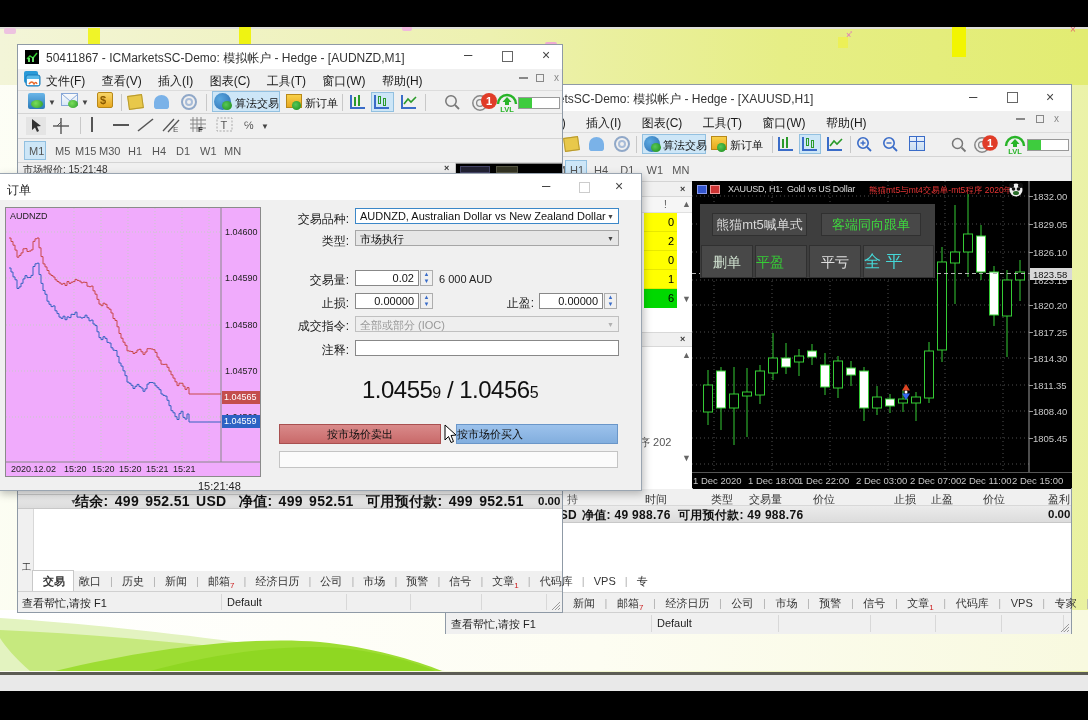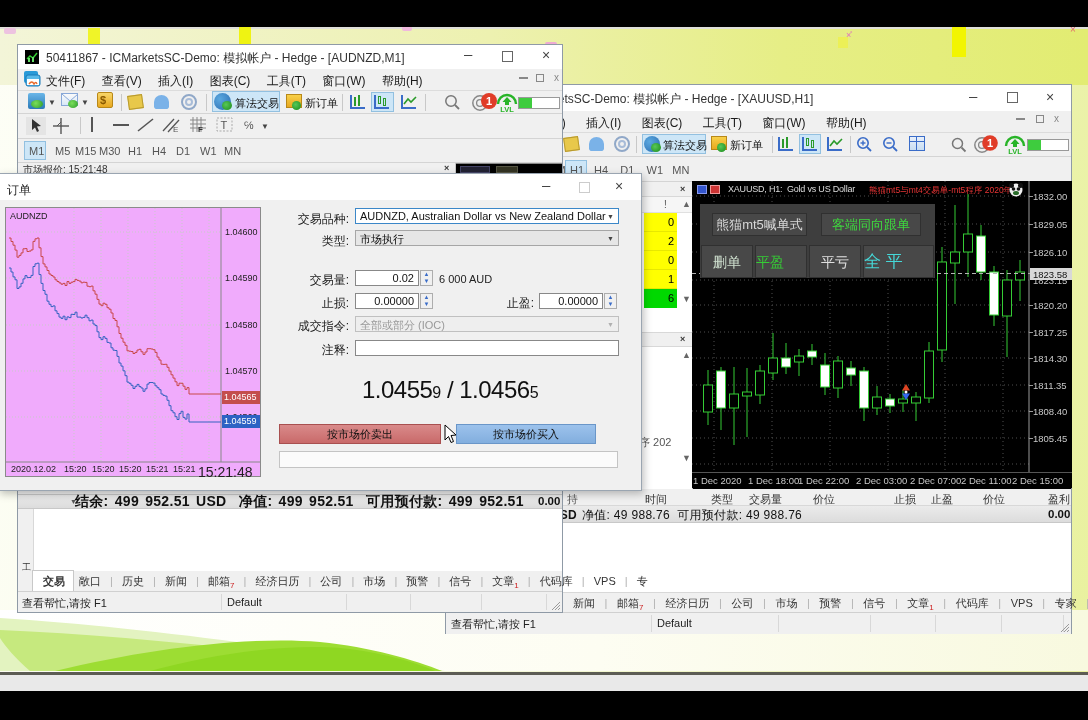--- a/index.html
+++ b/index.html
@@ -152,21 +152,21 @@
  <div class="abs" style="left:199px;top:407px;font-size:11px;color:#333">时间</div>
  <div class="abs" style="left:265px;top:407px;font-size:11px;color:#333">类型</div>
  <div class="abs" style="left:303px;top:407px;font-size:11px;color:#333">交易量</div>
  <div class="abs" style="left:367px;top:407px;font-size:11px;color:#333">价位</div>
  <div class="abs" style="left:448px;top:407px;font-size:11px;color:#333">止损</div>
  <div class="abs" style="left:485px;top:407px;font-size:11px;color:#333">止盈</div>
  <div class="abs" style="left:537px;top:407px;font-size:11px;color:#333">价位</div>
  <div class="abs" style="left:602px;top:407px;font-size:11px;color:#333">盈利</div>
  <div class="abs" style="left:0;top:421px;width:625px;height:17px;background:linear-gradient(#ebebeb,#dcdcdc);border-bottom:1px solid #c8c8c8"></div>
  <div class="abs" style="left:0px;top:422px;width:131px;text-align:right;font-size:12px;font-weight:bold;color:#111;letter-spacing:0.3px;white-space:nowrap">结余: 49 988.76 USD</div>
- <div class="abs" style="left:136px;top:422px;font-size:12px;font-weight:normal;color:#111;letter-spacing:0.3px;white-space:nowrap">净值: 49 988.76&nbsp; 可用预付款: 49 988.76</div>
+ <div class="abs" style="left:136px;top:422px;font-size:12px;font-weight:bold;color:#111;letter-spacing:0.3px;white-space:nowrap">净值: 49 988.76&nbsp; 可用预付款: 49 988.76</div>
  <div class="abs" style="left:602px;top:423px;font-size:11.5px;font-weight:bold;color:#111">0.00</div>
  <div class="abs" style="left:0;top:438px;width:625px;height:69px;background:#fff"></div>
 
  <div class="abs" style="left:0;top:507px;width:625px;height:20px;background:#f0f0f0;border-top:1px solid #d8d8d8"></div>
  <div class="tab" style="left:127px;top:511px;color:#333;word-spacing:6.5px">新闻 <span class="tsep">|</span> 邮箱<sub style="color:#cc2222;font-size:8px">7</sub> <span class="tsep">|</span> 经济日历 <span class="tsep">|</span> 公司 <span class="tsep">|</span> 市场 <span class="tsep">|</span> 预警 <span class="tsep">|</span> 信号 <span class="tsep">|</span> 文章<sub style="color:#cc2222;font-size:8px">1</sub> <span class="tsep">|</span> 代码库 <span class="tsep">|</span> VPS <span class="tsep">|</span> 专家 <span class="tsep">|</span> 日志</div>
 
  <div class="statusbar" style="left:0;top:527px;width:625px;height:22px">
    <div style="position:absolute;left:5px;top:4px">查看帮忙,请按 F1</div>
    <div style="position:absolute;left:211px;top:4px">Default</div>
    <div class="scell" style="left:205px"></div>
@@ -526,21 +526,21 @@
    <div class="abs" style="left:219px;top:158px;font-size:9px;color:#222">1.04570</div>
    <div class="abs" style="left:219px;top:204px;font-size:9px;color:#222">1.04560</div>
    <div class="abs" style="left:216px;top:183px;width:38px;height:13px;background:#c44d4d;color:#fff;font-size:9px;padding:1px 0 0 2px">1.04565</div>
    <div class="abs" style="left:216px;top:207px;width:38px;height:13px;background:#2d62c4;color:#fff;font-size:9px;padding:1px 0 0 2px">1.04559</div>
    <div class="abs" style="left:5px;top:256px;font-size:9px;color:#222">2020.12.02</div>
    <div class="abs" style="left:58px;top:256px;font-size:9px;color:#222">15:20</div>
    <div class="abs" style="left:86px;top:256px;font-size:9px;color:#222">15:20</div>
    <div class="abs" style="left:113px;top:256px;font-size:9px;color:#222">15:20</div>
    <div class="abs" style="left:140px;top:256px;font-size:9px;color:#222">15:21</div>
    <div class="abs" style="left:167px;top:256px;font-size:9px;color:#222">15:21</div>
-   <div class="abs" style="left:192px;top:256px;font-size:14px;color:#222">15:21:48</div>
+   <div class="abs" style="left:192px;top:272px;font-size:11px;color:#222">15:21:48</div>
  </div>
 
  <div class="abs" style="left:286px;top:37px;width:64px;text-align:right;font-size:12px;color:#222">交易品种:</div>
  <div class="abs" style="left:356px;top:34px;width:264px;height:16px;background:#fff;border:1px solid #3b87c8;font-size:11px;color:#111;padding:1px 0 0 4px">AUDNZD, Australian Dollar vs New Zealand Dollar<span style="position:absolute;right:4px;top:4px;color:#444;font-size:7px">▼</span></div>
  <div class="abs" style="left:286px;top:59px;width:64px;text-align:right;font-size:12px;color:#222">类型:</div>
  <div class="abs" style="left:356px;top:56px;width:264px;height:16px;background:#e6e6e6;border:1px solid #a6a6a6;font-size:11px;color:#111;padding:1px 0 0 4px">市场执行<span style="position:absolute;right:4px;top:4px;color:#444;font-size:7px">▼</span></div>
  <div class="abs" style="left:286px;top:98px;width:64px;text-align:right;font-size:12px;color:#222">交易量:</div>
  <div class="abs" style="left:356px;top:96px;width:64px;height:16px;background:#fff;border:1px solid #888;font-size:11px;color:#111;text-align:right;padding:1px 4px 0 0">0.02</div>
  <div class="abs" style="left:421px;top:96px;width:13px;height:16px;background:#f0f0f0;border:1px solid #adadad;font-size:6px;color:#3a6cc8;text-align:center;line-height:7px">▲<br>▼</div>
  <div class="abs" style="left:440px;top:99px;font-size:11px;color:#222">6 000 AUD</div>
@@ -551,19 +551,19 @@
  <div class="abs" style="left:540px;top:119px;width:64px;height:16px;background:#fff;border:1px solid #888;font-size:11px;color:#111;text-align:right;padding:1px 4px 0 0">0.00000</div>
  <div class="abs" style="left:605px;top:119px;width:13px;height:16px;background:#f0f0f0;border:1px solid #adadad;font-size:6px;color:#3a6cc8;text-align:center;line-height:7px">▲<br>▼</div>
  <div class="abs" style="left:278px;top:144px;width:72px;text-align:right;font-size:12px;color:#222">成交指令:</div>
  <div class="abs" style="left:356px;top:142px;width:264px;height:16px;background:#eeeeee;border:1px solid #c0c0c0;font-size:11px;color:#999;padding:1px 0 0 4px">全部或部分 (IOC)<span style="position:absolute;right:4px;top:4px;color:#b0b0b0;font-size:7px">▼</span></div>
  <div class="abs" style="left:286px;top:168px;width:64px;text-align:right;font-size:12px;color:#222">注释:</div>
  <div class="abs" style="left:356px;top:166px;width:264px;height:16px;background:#fff;border:1px solid #888"></div>
 
  <div class="abs" style="left:282px;top:202px;width:338px;text-align:center;font-size:24px;color:#111;letter-spacing:-0.5px;white-space:nowrap">1.0455<span style="font-size:16px">9</span> / 1.0456<span style="font-size:16px">5</span></div>
 
  <div class="abs" style="left:280px;top:250px;width:162px;height:20px;background:linear-gradient(#d98a8a,#c96a6a);border:1px solid #a85050;text-align:center;font-size:11px;color:#111;line-height:19px">按市场价卖出</div>
- <div class="abs" style="left:457px;top:250px;width:140px;height:20px;background:linear-gradient(#9cc2ec,#82aede);border:1px solid #6a96c8;text-align:center;font-size:11px;color:#111;line-height:19px">按市场价买入</div>
+ <div class="abs" style="left:457px;top:250px;width:162px;height:20px;background:linear-gradient(#9cc2ec,#82aede);border:1px solid #6a96c8;text-align:left;font-size:11px;color:#111;line-height:19px">按市场价买入</div>
  <div class="abs" style="left:280px;top:277px;width:339px;height:17px;background:#fbfbfb;border:1px solid #c4c4c4"></div>
 </div>
 
 <svg class="abs" style="left:444px;top:424px" width="14" height="20">
     <path d="M1,1 L1,16 L4.5,12.5 L7,18.5 L9.5,17.5 L7,11.5 L12,11 Z" fill="#fff" stroke="#000" stroke-width="1"></path>
   </svg>
 
 </body></html>

